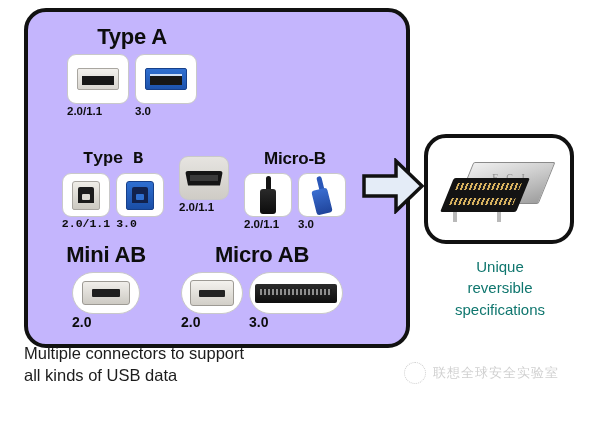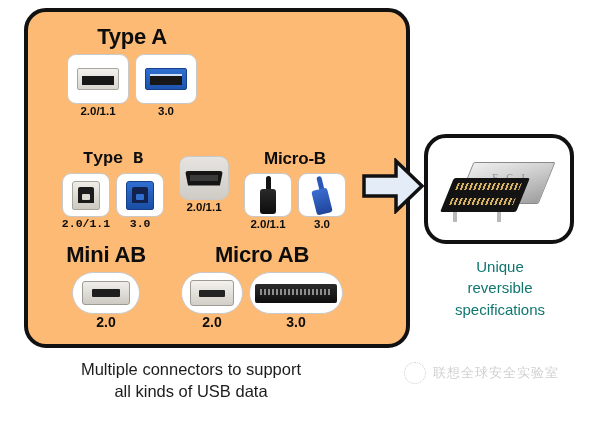--- a/index.html
+++ b/index.html
@@ -18,21 +18,21 @@
 
   
   #left-panel {
     position: absolute;
     left: 24px;
     top: 8px;
     width: 386px;
     height: 340px;
     border: 4px solid #111111;
     border-radius: 22px;
-    background: #fdba74;
+    background: #c4b5fd;
     box-sizing: border-box;
   }
 
   .group { position: absolute; }
 
   .group-title {
     text-align: center;
     font-weight: bold;
     color: #0d0d0d;
     line-height: 1;
@@ -42,21 +42,21 @@
   .t-lg { font-size: 22px; }
   .t-md { font-size: 17px; }
 
   .tiles {
     display: flex;
     justify-content: center;
     gap: 6px;
     margin-top: 6px;
   }
 
-  .item { text-align: center; }
+  .item { }
 
   .tile {
     border: 1px solid #c9c9c9;
     border-radius: 9px;
     background: #ffffff;
     position: relative;
     overflow: hidden;
     box-sizing: border-box;
     display: flex;
     align-items: center;
@@ -280,23 +280,23 @@
     background: #b9b9b9;
     bottom: 0;
   }
   .usbc-leg.l1 { left: 10px; }
   .usbc-leg.l2 { left: 54px; }
 
   
   #left-caption {
     position: absolute;
     left: 24px;
-    top: 358px;
+    top: 342px;
     width: 334px;
-    text-align: center;
+    text-align: left;
     font-size: 16.5px;
     line-height: 1.35;
     color: #1c1c1c;
   }
   #right-caption {
     position: absolute;
     left: 404px;
     top: 256px;
     width: 192px;
     text-align: center;

